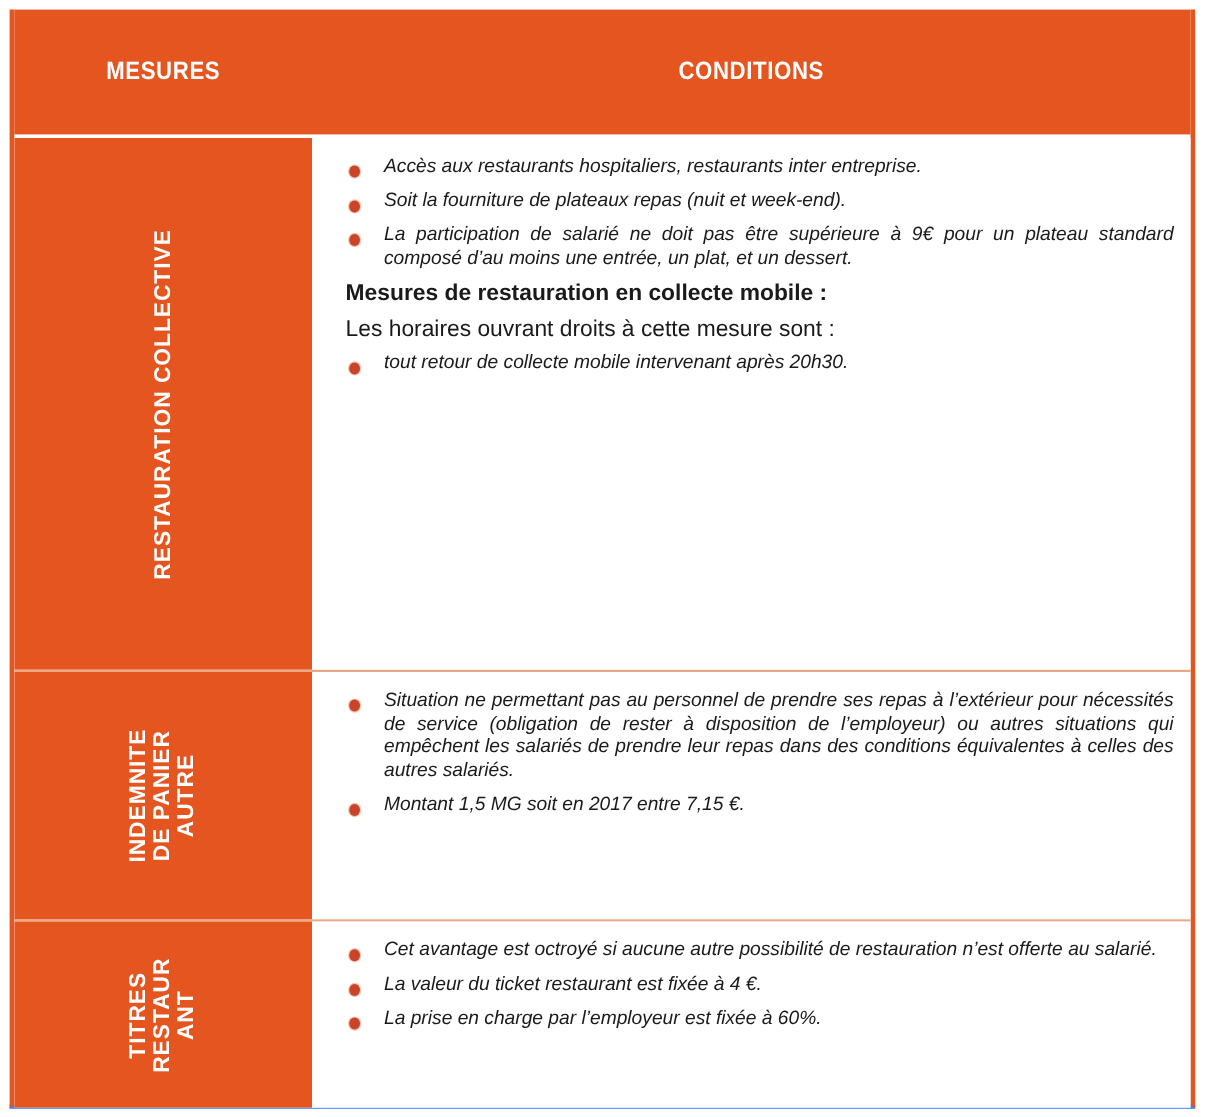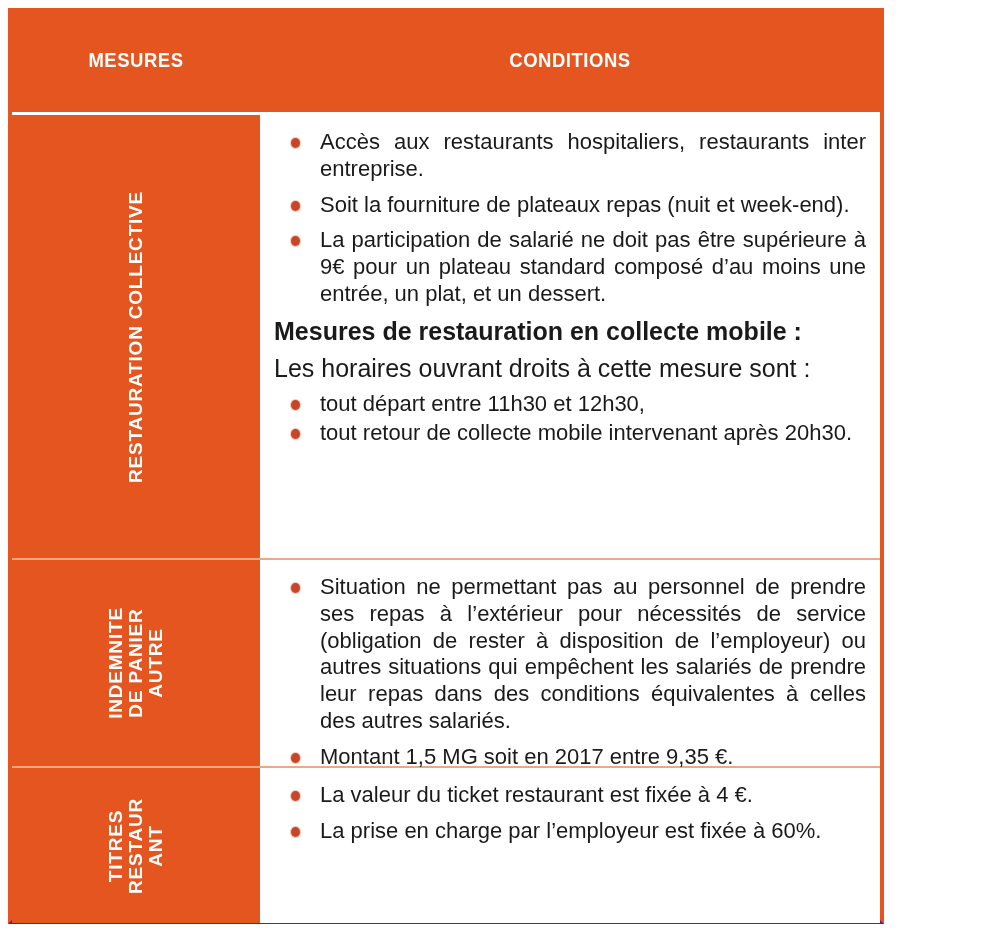--- a/index.html
+++ b/index.html
@@ -11,26 +11,26 @@
     width: 1004px;
     height: 931px;
     font-family: "Liberation Sans", sans-serif;
     overflow: hidden;
   }
 
   .table-wrap {
     position: absolute;
     left: 8px;
     top: 8px;
-    width: 876px;
+    width: 988px;
     height: 916px;
     box-sizing: border-box;
     border-left: 4px solid #e4551f;
     border-right: 4px solid #e4551f;
-    border-bottom: 4px solid #701a75;
+    border-bottom: 4px solid #3b82f6;
   }
 
   
   .thead {
     display: flex;
     background: #e4551f;
     height: 107px;
     box-sizing: border-box;
     border-bottom: 3px solid #ffffff;
   }
@@ -98,45 +98,46 @@
     margin: 0;
     padding: 0;
   }
   ul.bullets li {
     position: relative;
     padding-left: 46px;
     margin: 0 0 9px 0;
     text-align: justify;
     text-align-last: left;
     color: #1a1a1a;
-    font-size: 22px;
+    font-size: 16px;
     line-height: 1.22;
+    font-style: italic;
   }
   ul.bullets li:last-child {
     margin-bottom: 0;
   }
   ul.bullets li::before {
     content: "";
     position: absolute;
     left: 17px;
     top: 9px;
     width: 9px;
     height: 10px;
     border-radius: 50%;
     background: #c9452a;
     box-shadow: 0 0 0 1px rgba(228,85,31,0.35);
   }
   ul.bullets.tight li {
     margin-bottom: 2px;
   }
 
   .para {
-    margin: 0 0 7px 0;
+    margin: 0 0 7px 14px;
     color: #1a1a1a;
-    font-size: 25px;
+    font-size: 19px;
     line-height: 1.22;
   }
   .para.bold {
     font-weight: bold;
   }
   .para.spaced-top {
     margin-top: 8px;
   }
   .arrow {
     color: #e4551f;
@@ -165,51 +166,51 @@
     </div>
     <div class="cell-conditions">
       <ul class="bullets">
         <li>Accès aux restaurants hospitaliers, restaurants inter entreprise.</li>
         <li>Soit la fourniture de plateaux repas (nuit et week-end).</li>
         <li>La participation de salarié ne doit pas être supérieure à 9€ pour un plateau standard composé d’au moins une entrée, un plat, et un dessert.</li>
       </ul>
       <p class="para bold spaced-top">Mesures de restauration en collecte mobile :</p>
       <p class="para">Les horaires ouvrant droits à cette mesure sont :</p>
       <ul class="bullets tight">
-        <li>tout départ entre 11h30 et 12h30,</li>
         <li>tout retour de collecte mobile intervenant après 20h30.</li>
       </ul>
     </div>
   </div>
 
   <div class="trow" style="height:206px;">
     <div class="cell-measure">
       <div class="vlabel multi">
         <div>INDEMNITE</div>
         <div>DE PANIER</div>
         <div>AUTRE</div>
       </div>
     </div>
     <div class="cell-conditions">
       <ul class="bullets">
         <li>Situation ne permettant pas au personnel de prendre ses repas à l’extérieur pour nécessités de service (obligation de rester à disposition de l’employeur) ou autres situations qui empêchent les salariés de prendre leur repas dans des conditions équivalentes à celles des autres salariés.</li>
-        <li>Montant 1,5 MG soit en 2017 entre 9,35 €.</li>
+        <li>Montant 1,5 MG soit en 2017 entre 7,15 €.</li>
       </ul>
     </div>
   </div>
 
   <div class="trow" style="height:155px;">
     <div class="cell-measure">
       <div class="vlabel multi">
         <div>TITRES</div>
         <div>RESTAUR</div>
         <div>ANT</div>
       </div>
     </div>
     <div class="cell-conditions">
       <ul class="bullets">
+        <li>Cet avantage est octroyé si aucune autre possibilité de restauration n’est offerte au salarié.</li>
         <li>La valeur du ticket restaurant est fixée à 4 €.</li>
         <li>La prise en charge par l’employeur est fixée à 60%.</li>
       </ul>
     </div>
   </div>
 
 </div>
 
 </body></html>

